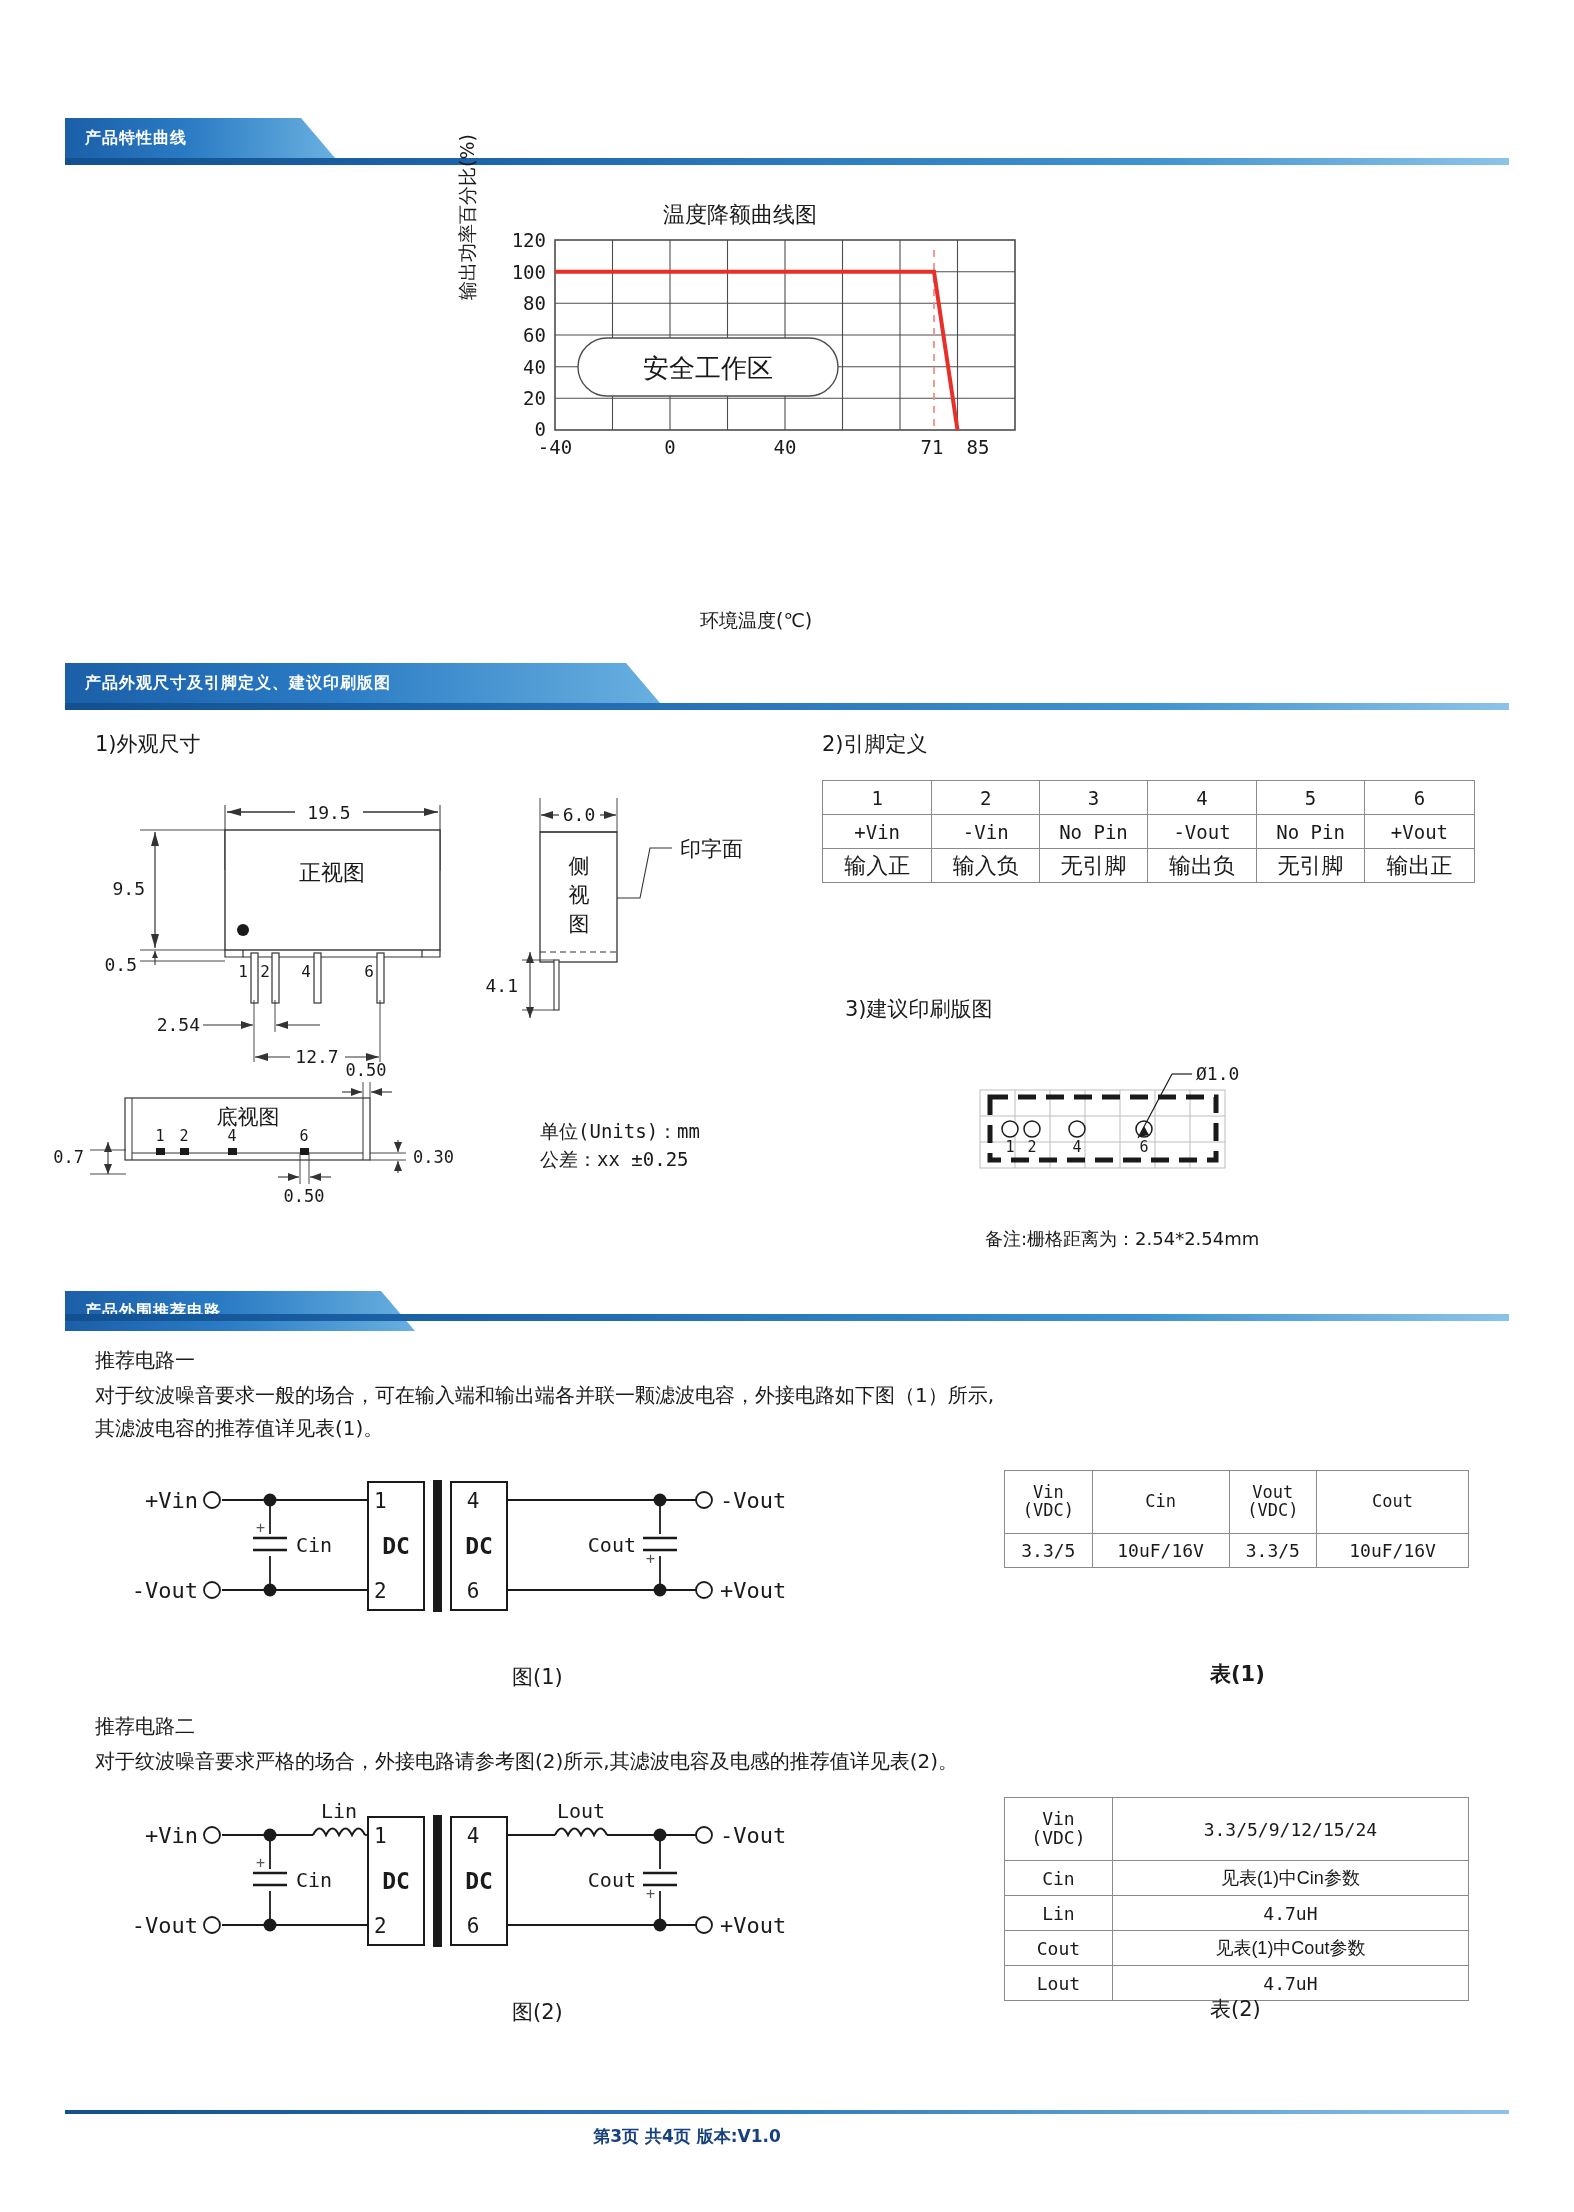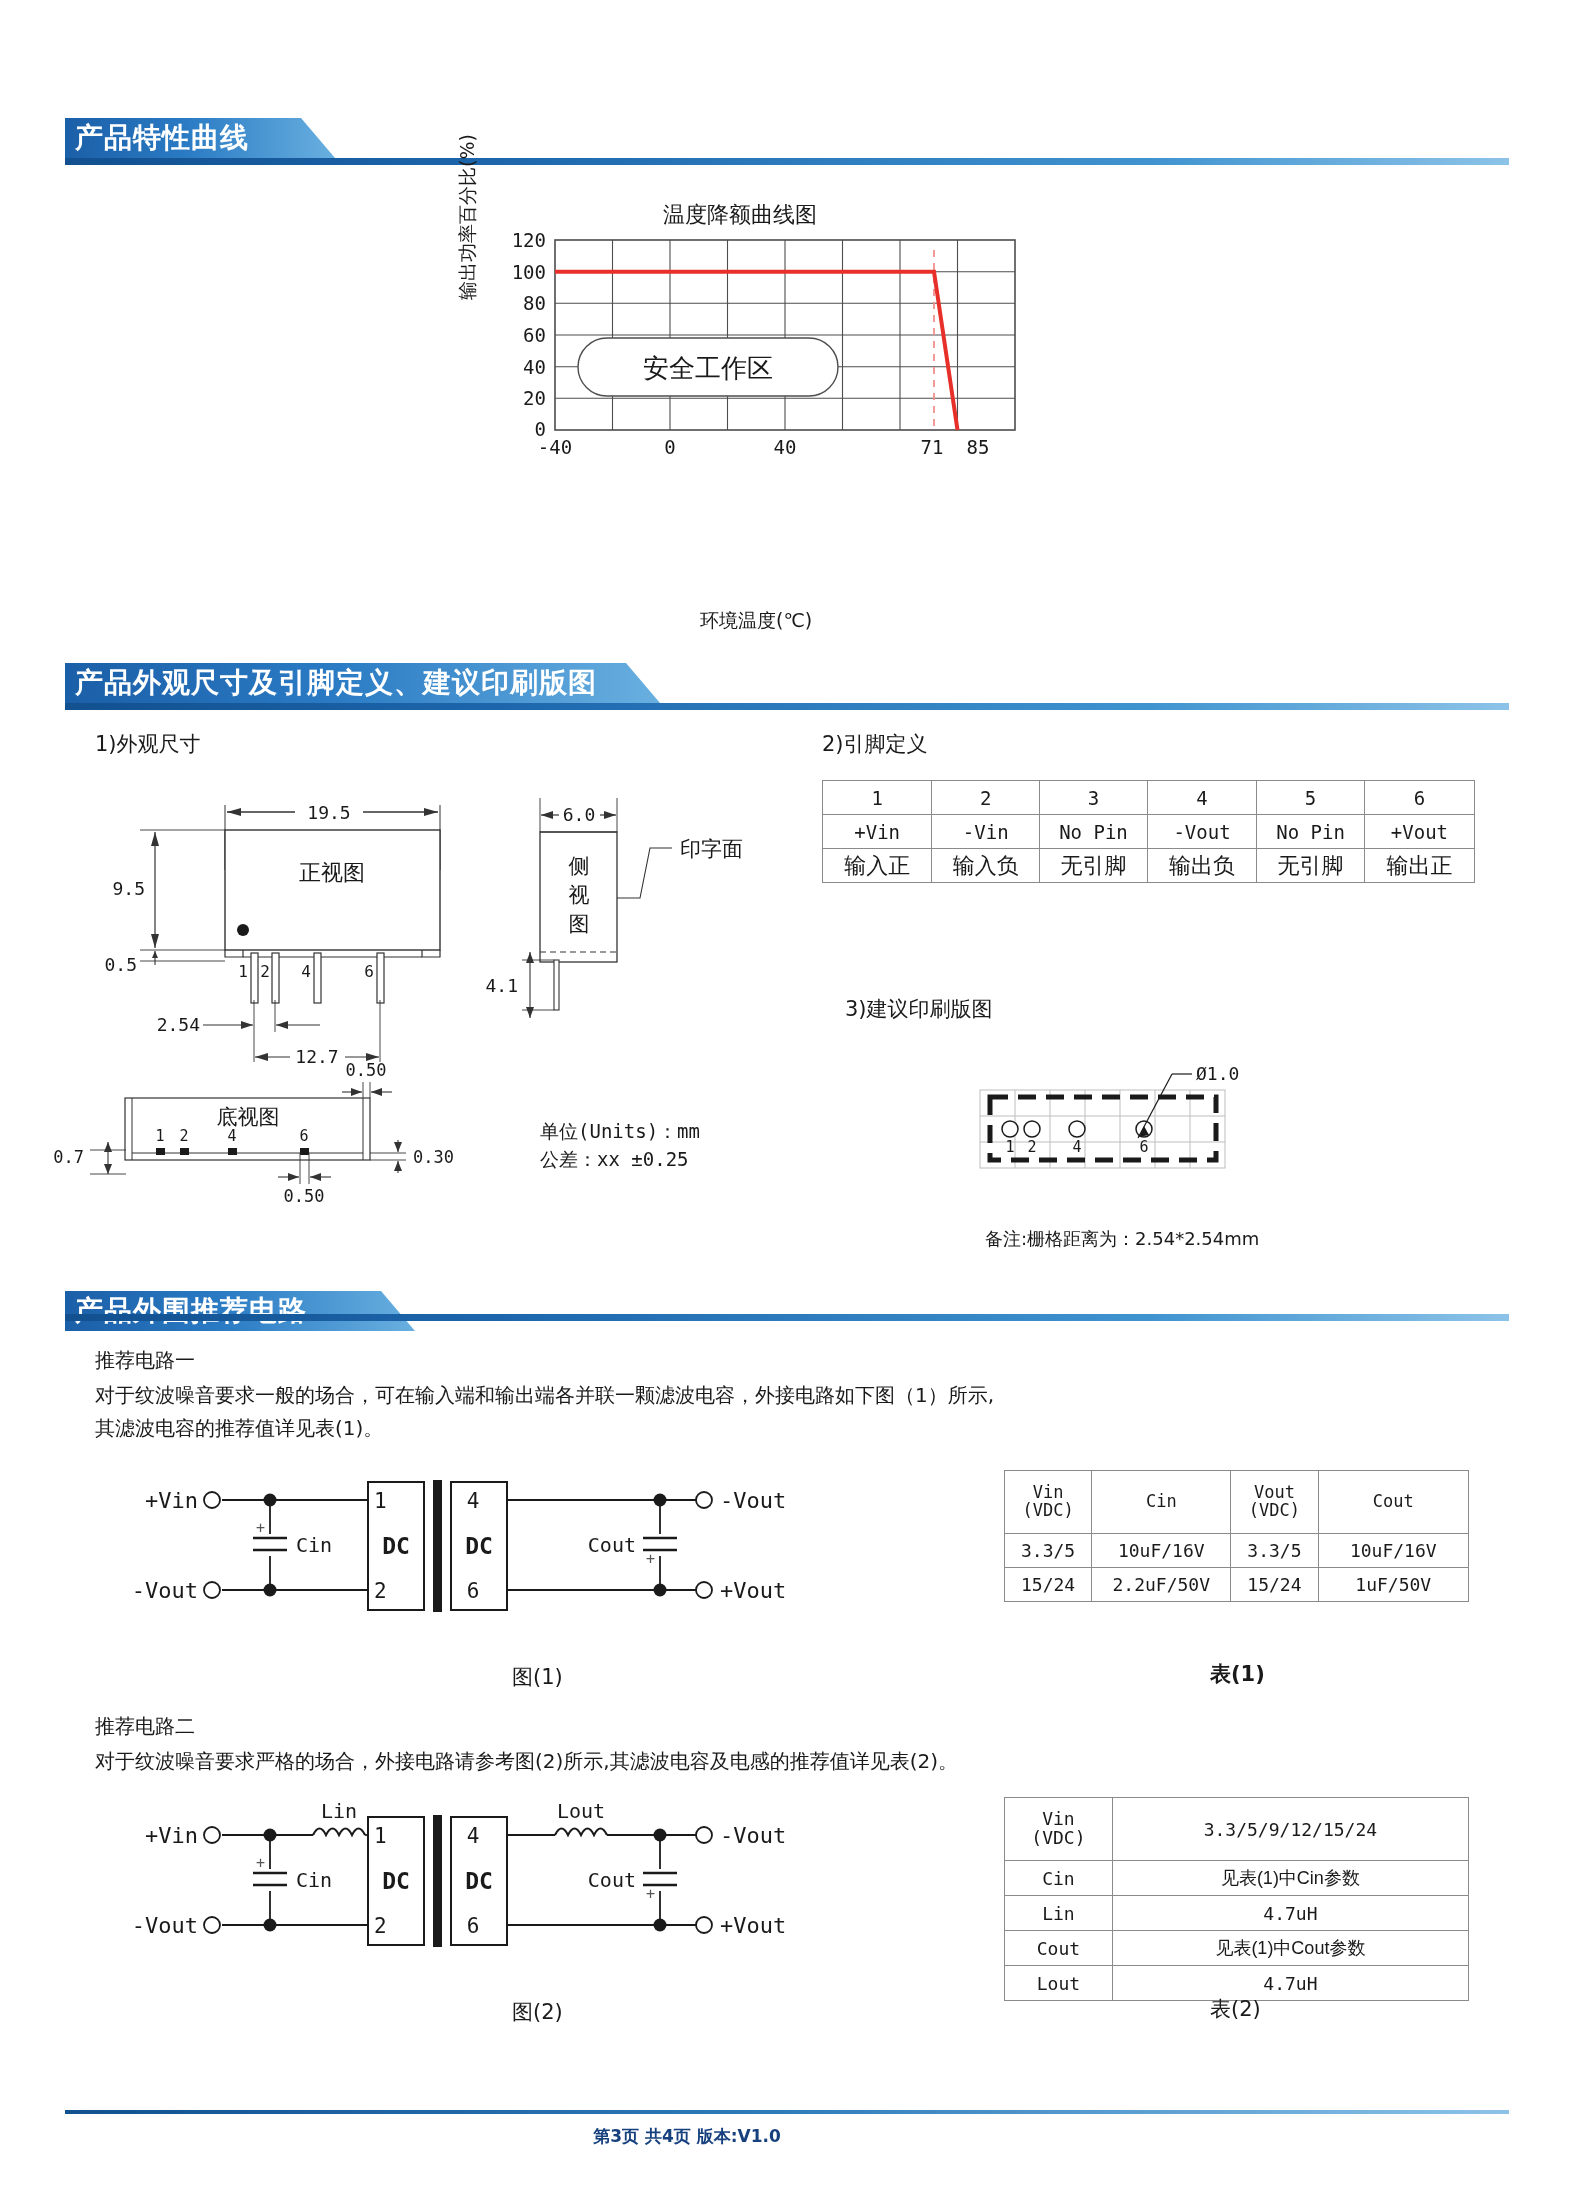--- a/index.html
+++ b/index.html
@@ -15,22 +15,22 @@
 
   
   .section-head { position:absolute; height:48px; }
   .section-head .bar {
     position:absolute; left:0; top:0; height:40px;
     background:linear-gradient(90deg,#1b5fa8 0%, #2a7bc4 45%, #69b0e0 100%);
     clip-path: polygon(0 0, calc(100% - 34px) 0, 100% 100%, 0 100%);
     display:flex; align-items:center;
   }
   .section-head .bar span {
-    color:#fff; font-size:28px; font-weight:bold; letter-spacing:1px;
-    padding-left:10px; white-space:nowrap;
+    color:#fff; font-size:16px; font-weight:bold; letter-spacing:1px;
+    padding-left:20px; white-space:nowrap;
     font-family:"DejaVu Sans","Liberation Sans",sans-serif;
   }
   .section-head .underline {
     position:absolute; left:0; top:40px; height:7px; width:1444px;
     background:linear-gradient(90deg,#12508f 0%, #1d66ac 30%, #3f93cf 75%, #8cc3e8 100%);
   }
 
   
   .txt { position:absolute; white-space:pre; font-family:"DejaVu Sans","Liberation Sans",sans-serif; }
   .mono { font-family:"DejaVu Sans Mono","Liberation Mono",monospace; }
@@ -444,26 +444,20 @@
         <td class="hd" style="width:160px;">
           <div>Cout</div>
         </td>
       </tr>
       <tr>
         <td>3.3/5</td>
         <td>10uF/16V</td>
         <td>3.3/5</td>
         <td>10uF/16V</td>
       </tr>
-      <tr>
-        <td>15/24</td>
-        <td>2.2uF/50V</td>
-        <td>15/24</td>
-        <td>1uF/50V</td>
-      </tr>
     </tbody>
   </table>
   <div class="txt" style="left:1210px; top:1660px; font-size:21px;font-weight:bold;">表(1)</div>
 
   <div class="txt" style="left:95px; top:1713px; font-size:20px;">推荐电路二</div>
   <div class="txt" style="left:95px; top:1748px; font-size:20px;">对于纹波噪音要求严格的场合，外接电路请参考图(2)所示,其滤波电容及电感的推荐值详见表(2)。</div>
 
   <svg style="left:100px; top:1805px;" width="880" height="200" viewBox="0 0 880 200">
     <g stroke="#1a1a1a" stroke-width="1.8" fill="none">
       <line x1="122" y1="30" x2="213" y2="30"></line>

